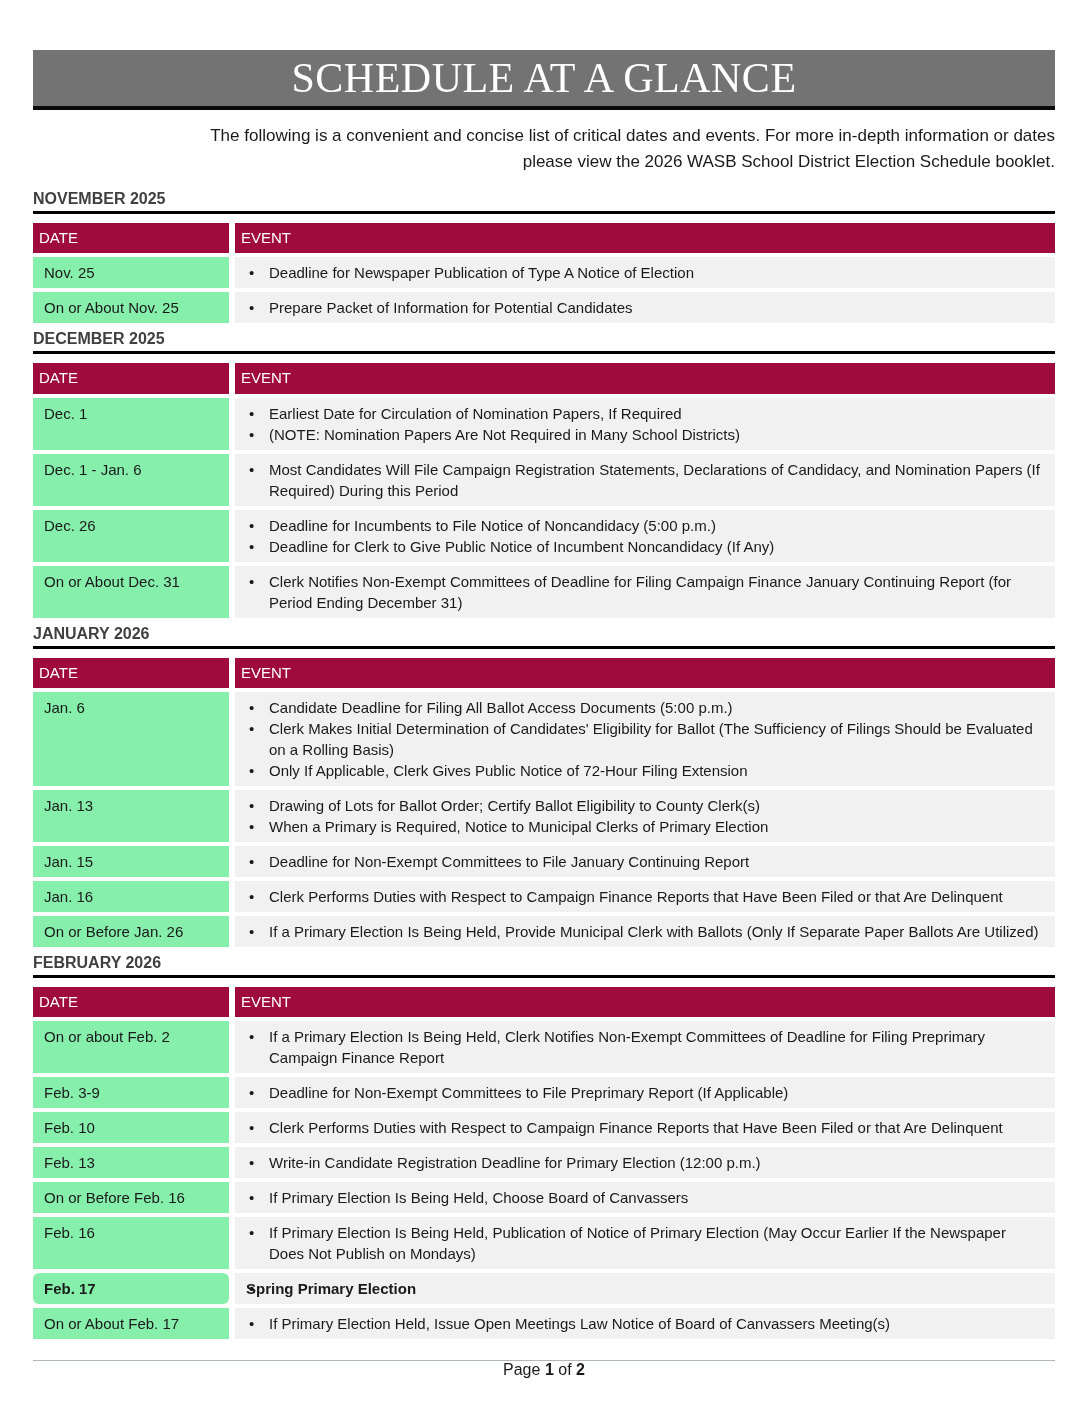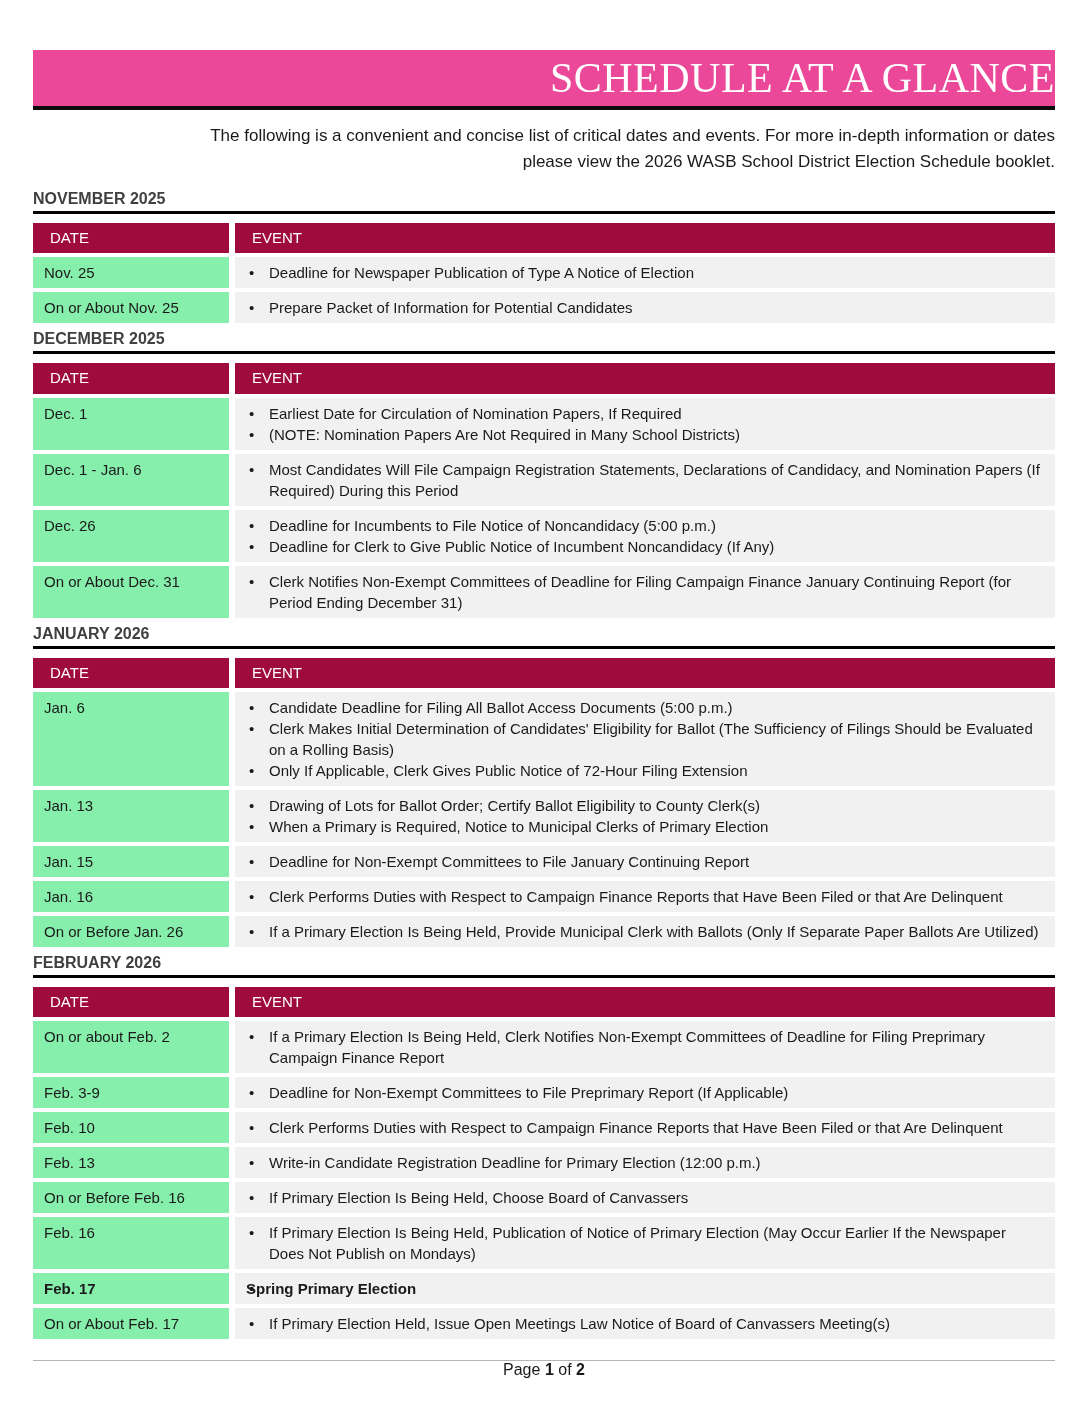--- a/index.html
+++ b/index.html
@@ -14,26 +14,26 @@
     font-family: "Liberation Sans", sans-serif;
     color: #1a1a1a;
     -webkit-font-smoothing: antialiased;
   }
   .page {
     padding: 50px 33px 0 33px;
     box-sizing: border-box;
   }
   
   .banner {
-    background: #ec4899;
+    background: #737373;
     border-bottom: 4px solid #0b0b0b;
     height: 56px;
     display: flex;
     align-items: center;
-    justify-content: flex-end;
+    justify-content: center;
   }
   .banner-title {
     font-family: "Liberation Serif", serif;
     color: #ffffff;
     font-size: 42px;
     font-weight: 400;
     letter-spacing: 0.5px;
     white-space: nowrap;
   }
   
@@ -59,21 +59,21 @@
   .etable {
     display: grid;
     grid-template-columns: 196px 1fr;
     gap: 4px 6px;
     margin-bottom: 3px;
   }
   .hcell {
     background: #9E0B3C;
     color: #ffffff;
     font-size: 15px;
-    padding: 5px 17px;
+    padding: 5px 6px;
     line-height: 1.35;
   }
   .dcell {
     background: #86efac;
     font-size: 15px;
     padding: 5px 6px 5px 11px;
     line-height: 1.4;
   }
   .ecell {
     background: #F1F1F1;
@@ -249,21 +249,21 @@
             <ul>
               <li>If Primary Election Is Being Held, Choose Board of Canvassers</li>
             </ul>
           </div>
           <div class="dcell">Feb. 16</div>
           <div class="ecell">
             <ul>
               <li>If Primary Election Is Being Held, Publication of Notice of Primary Election (May Occur Earlier If the Newspaper Does Not Publish on Mondays)</li>
             </ul>
           </div>
-          <div class="dcell row-bold" style="font-weight: bold;">Feb. 17</div>
+          <div class="dcell row-bold" style="font-weight: bold; border-radius: 6px;">Feb. 17</div>
           <div class="ecell row-bold">
             <ul>
               <li style="font-weight: bold; padding-left: 11px;">Spring Primary Election</li>
             </ul>
           </div>
           <div class="dcell">On or About Feb. 17</div>
           <div class="ecell">
             <ul>
               <li>If Primary Election Held, Issue Open Meetings Law Notice of Board of Canvassers Meeting(s)</li>
             </ul>

